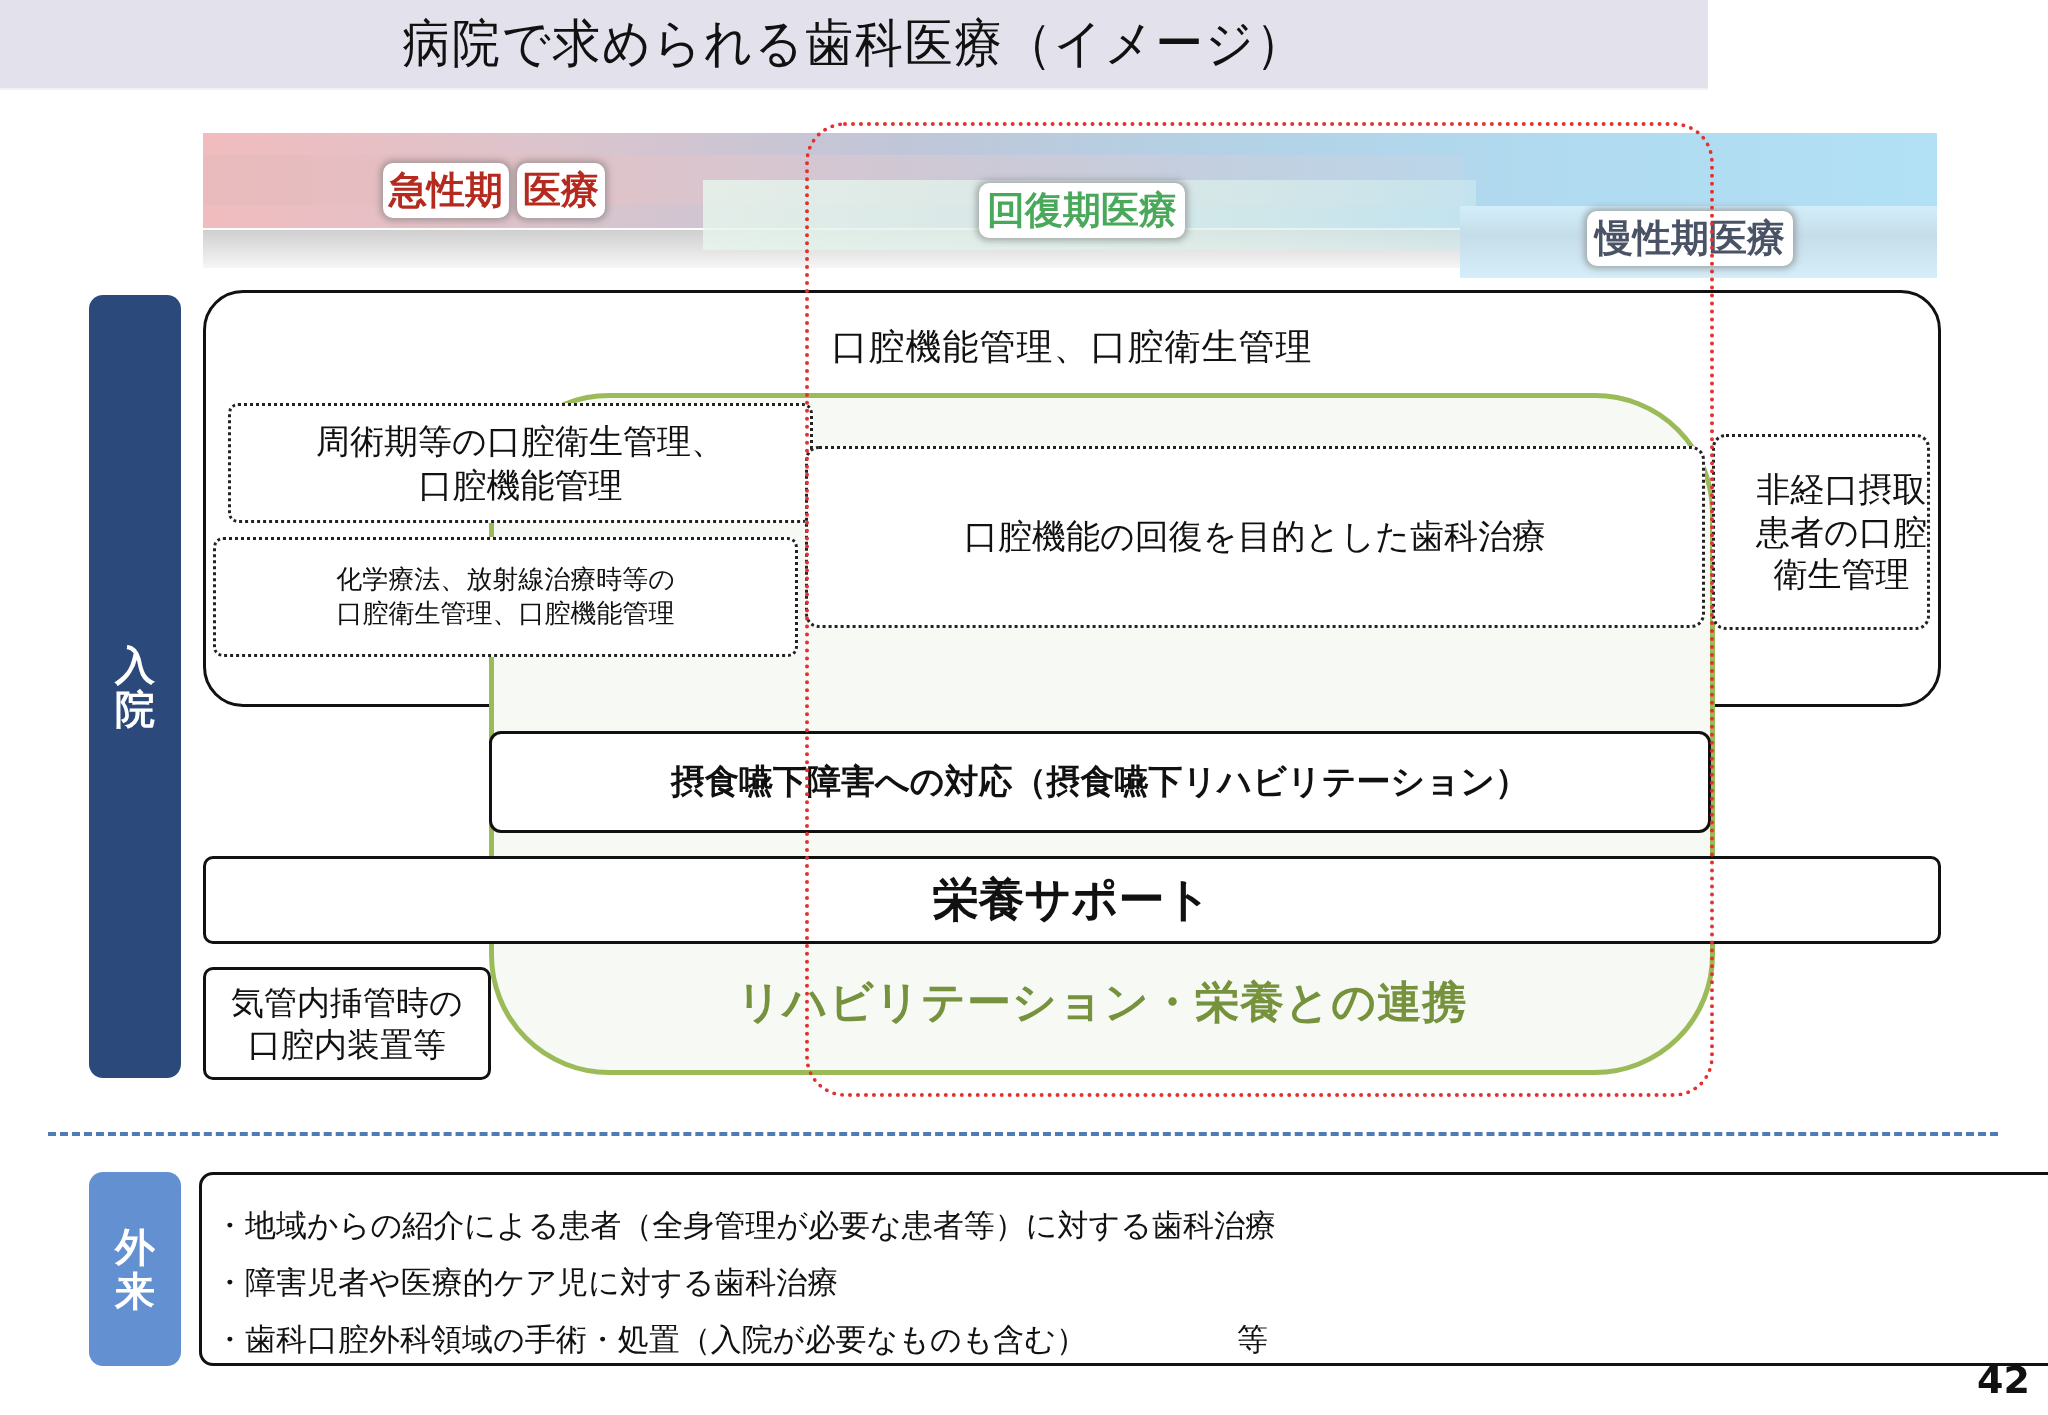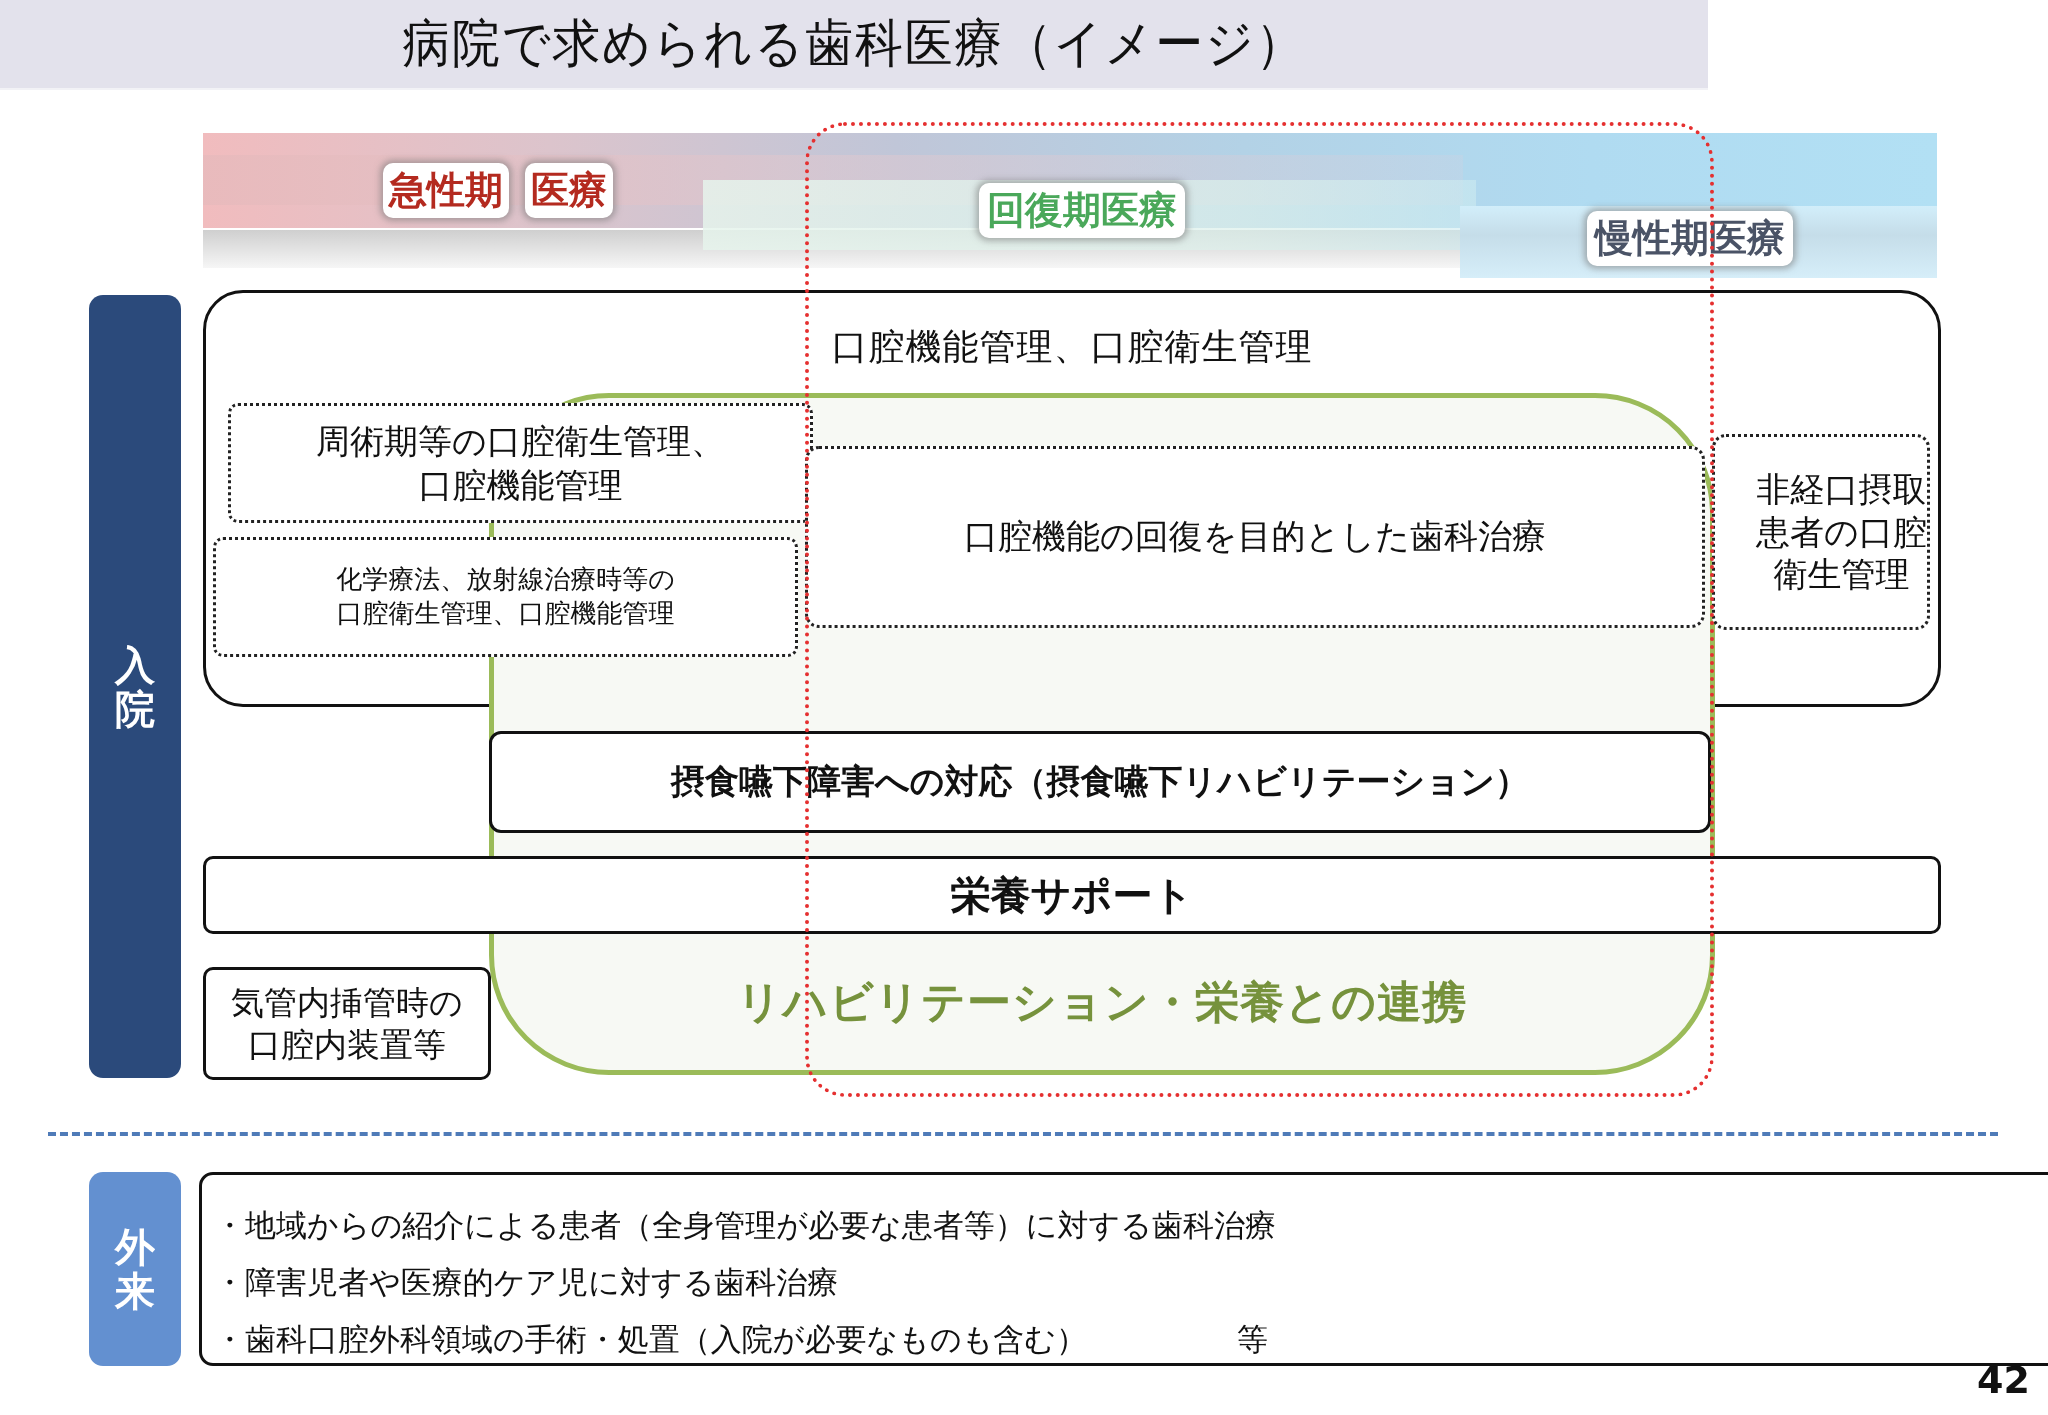--- a/index.html
+++ b/index.html
@@ -37,21 +37,21 @@
   .band-chronic {
     position: absolute; left: 1257px; top: 73px; width: 477px; height: 72px;
     background: linear-gradient(180deg, #d2eefa 0%, #c5dde9 40%, #d6eef9 100%);
   }
   .phase-label {
     position: absolute; font-weight: bold; font-size: 38px; padding: 2px 8px;
     background: #ffffff; border-radius: 10px;
     box-shadow: 0 0 6px 3px rgba(120,120,120,0.55);
     white-space: nowrap;
   }
-  .phase-acute { left: 180px; top: 30px; color: #b42a1f; display: flex; gap: 16px; background: transparent; box-shadow: none; padding: 0; }
+  .phase-acute { left: 180px; top: 30px; color: #b42a1f; display: flex; gap: 8px; background: transparent; box-shadow: none; padding: 0; }
   .phase-acute span {
     background: #fff; border-radius: 10px; padding: 2px 6px;
     box-shadow: 0 0 6px 3px rgba(120,120,120,0.55);
   }
   .phase-recovery { left: 776px; top: 50px; color: #4aa85a; }
   .phase-chronic { left: 1384px; top: 78px; color: #4a5366; }
 
   
   .side-tab {
     position: absolute; border-radius: 14px; color: #fff; font-weight: bold;
@@ -85,22 +85,22 @@
     display: flex; align-items: center; justify-content: center; text-align: center; font-size: 34px; line-height: 1.3; }
   .chemo-box { left: 213px; top: 537px; width: 585px; height: 120px; border-radius: 10px;
     display: flex; align-items: center; justify-content: center; text-align: center; font-size: 26px; line-height: 1.3; }
   .recovery-treat-box { left: 805px; top: 446px; width: 900px; height: 182px; border-radius: 14px;
     display: flex; align-items: center; justify-content: center; font-size: 34px; }
   .nonoral-box { left: 1712px; top: 434px; width: 218px; height: 196px; border-radius: 14px;
     display: flex; align-items: center; justify-content: center; text-align: center; font-size: 34px; line-height: 1.25; padding-left: 41px; }
 
   .dysphagia-box { left: 489px; top: 731px; width: 1222px; height: 102px; border-radius: 12px;
     display: flex; align-items: center; justify-content: center; font-size: 34px; font-weight: bold; }
-  .nutrition-box { left: 203px; top: 856px; width: 1738px; height: 78px; border-radius: 10px;
-    display: flex; align-items: center; justify-content: center; font-size: 40px; font-weight: bold; }
+  .nutrition-box { left: 203px; top: 856px; width: 1738px; height: 88px; border-radius: 10px;
+    display: flex; align-items: center; justify-content: center; font-size: 46px; font-weight: bold; }
   .intubation-box { left: 203px; top: 967px; width: 288px; height: 113px; border-radius: 10px;
     display: flex; align-items: center; justify-content: center; text-align: center; font-size: 33px; line-height: 1.25; }
 
   
   .red-region {
     position: absolute; left: 805px; top: 122px; width: 909px; height: 975px;
     border: 4px dotted #e53030; border-radius: 40px; pointer-events: none;
   }
 
   .divider {

